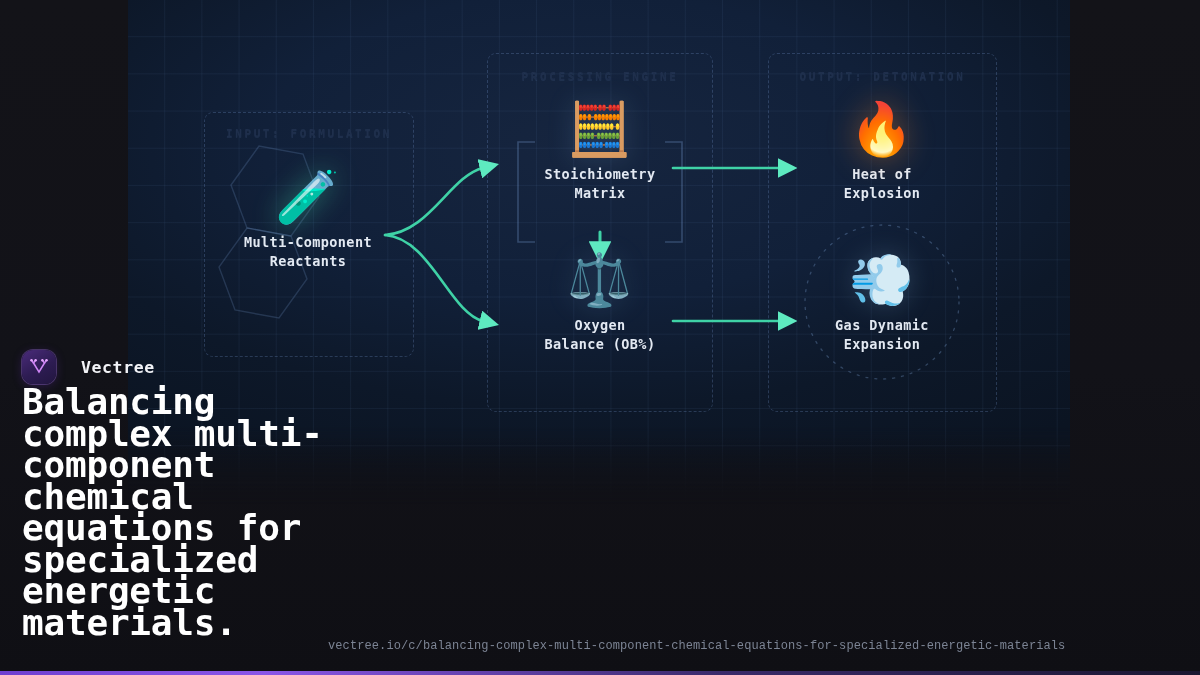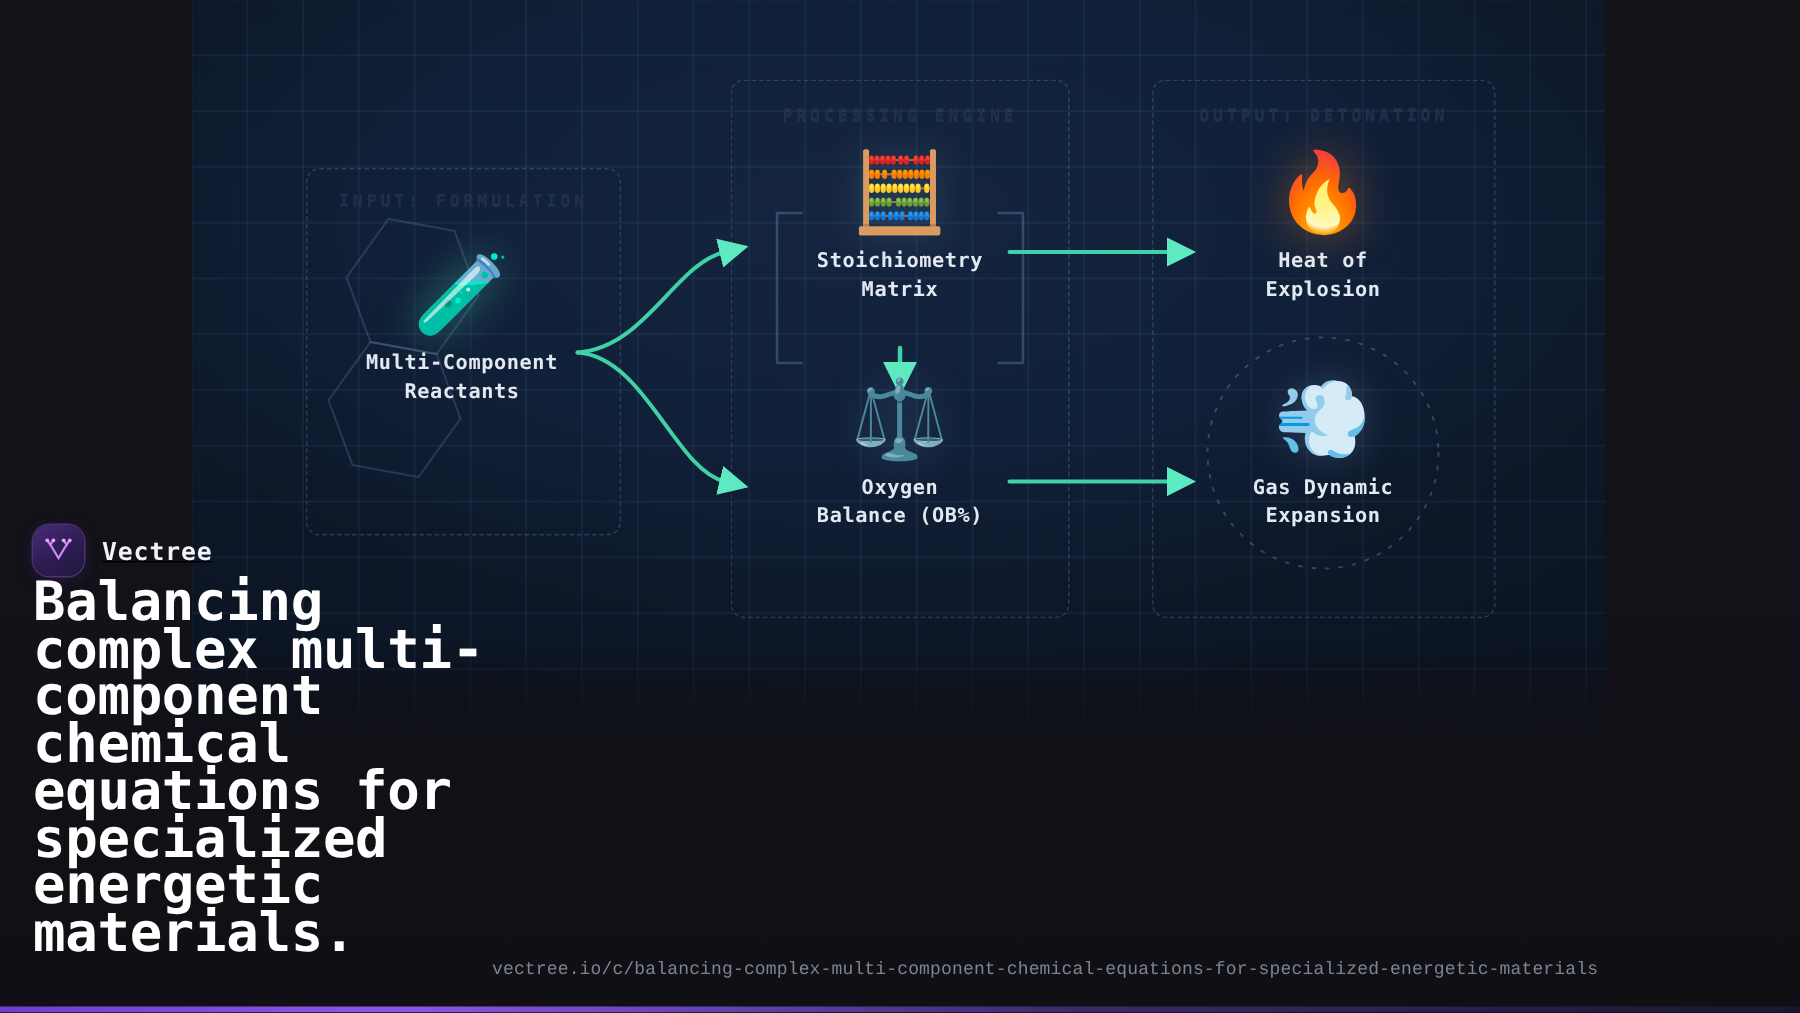--- a/index.html
+++ b/index.html
@@ -63,21 +63,21 @@
     margin-top:7px; font-size:13.5px; line-height:19px;
     font-weight:700; color:#e3e9f2; letter-spacing:.4px;
   }
 
   
   svg.ov { position:absolute; left:0; top:0; overflow:visible; pointer-events:none; }
 
   
   #brand {
     position:absolute; left:22px; top:350px;
-    display:flex; align-items:center; gap:12px; z-index:6;text-decoration:underline;
+    display:flex; align-items:center; gap:25px; z-index:6;
   }
   #logo {
     width:34px; height:34px; border-radius:11px;
     background:linear-gradient(150deg,#4a2b7a 0%,#2d1c52 55%,#221640 100%);
     box-shadow:0 0 0 1px rgba(168,120,235,.32), 0 2px 10px rgba(90,40,160,.35);
     display:flex; align-items:center; justify-content:center;
   }
   #brand .name {
     font-size:16.5px; font-weight:700; color:#f2f3f7; letter-spacing:.6px;
   }

